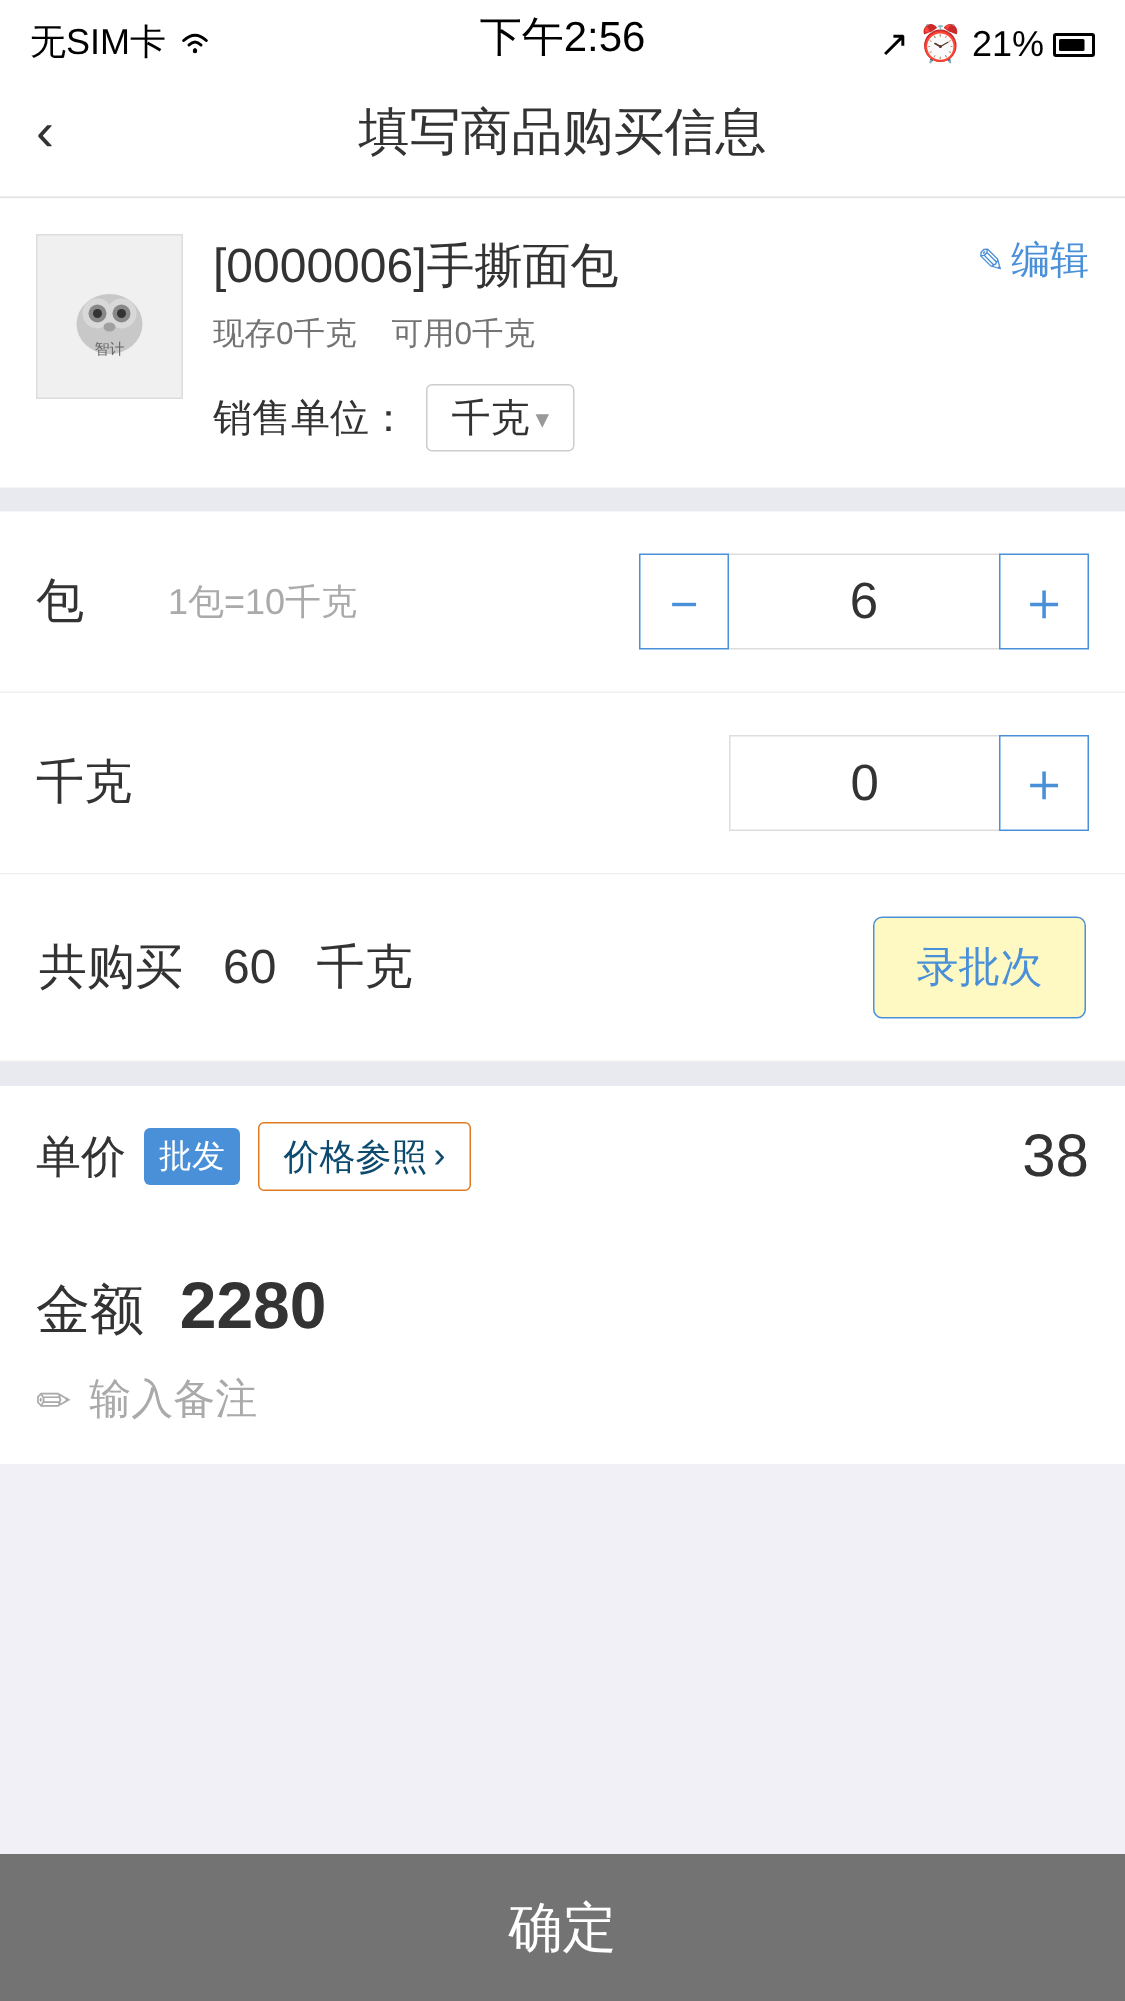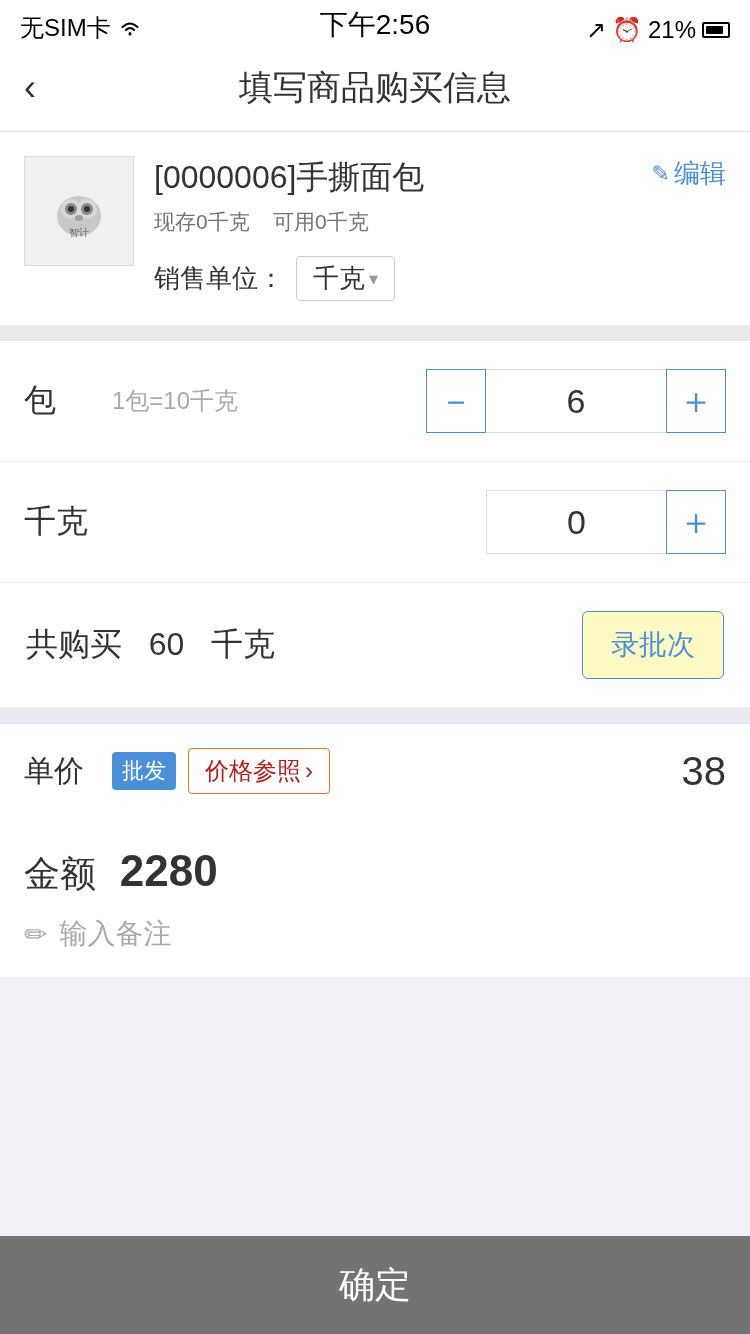--- a/index.html
+++ b/index.html
@@ -70,21 +70,21 @@
     .product-card {
       background: #fff;
       margin-top: 0;
       padding: 24px 24px;
       display: flex;
       align-items: flex-start;
       gap: 20px;
       position: relative;
     }
     .product-image {
-      width: 110px;
+      width: 98px;
       height: 110px;
       background: #f0f0f0;
       border: 1px solid #ddd;
       display: flex;
       align-items: center;
       justify-content: center;
       flex-shrink: 0;
     }
     .product-info {
       flex: 1;
@@ -228,33 +228,33 @@
     .price-section {
       background: #fff;
       margin-top: 0;
       padding: 24px 24px;
       display: flex;
       align-items: center;
     }
     .price-label {
       font-size: 30px;
       color: #333;
-      margin-right: 28px;
+      margin-right: 12px;
     }
     .batch-tag {
       background: #4a90d9;
       color: #fff;
       font-size: 22px;
       padding: 4px 10px;
       border-radius: 4px;
       margin-right: 12px;
     }
     .price-ref-btn {
       border: 1px solid #e07a20;
-      color: #b91c1c;
+      color: #0c4a6e;
       background: #fff;
       font-size: 24px;
       padding: 6px 16px;
       border-radius: 4px;
       display: flex;
       align-items: center;
       gap: 4px;
       cursor: pointer;
     }
     .price-value {

